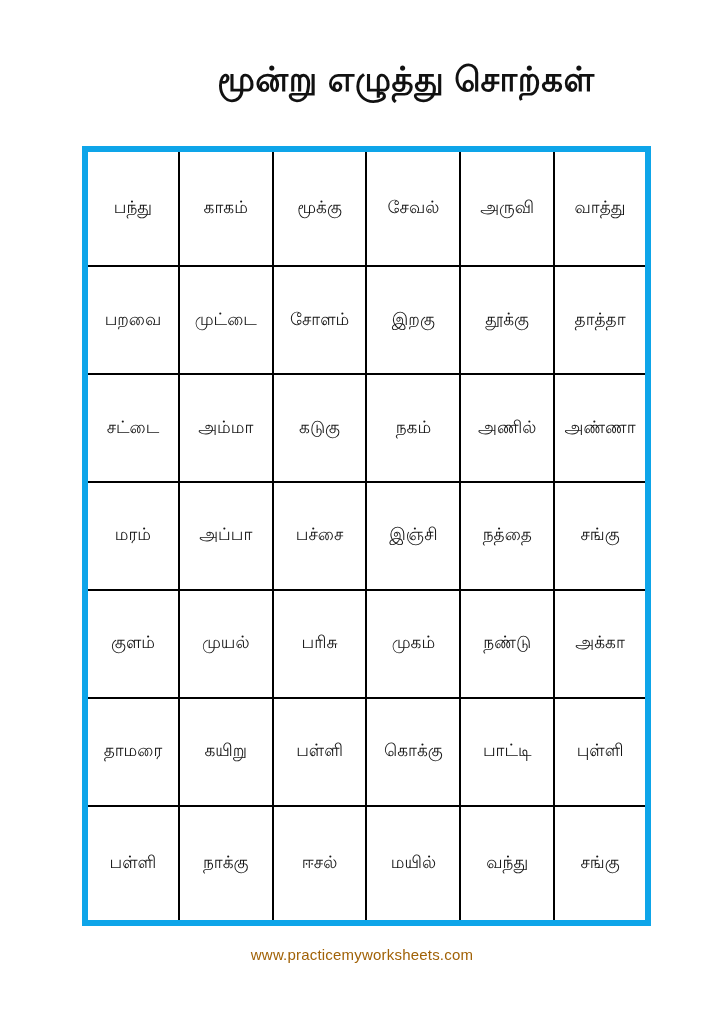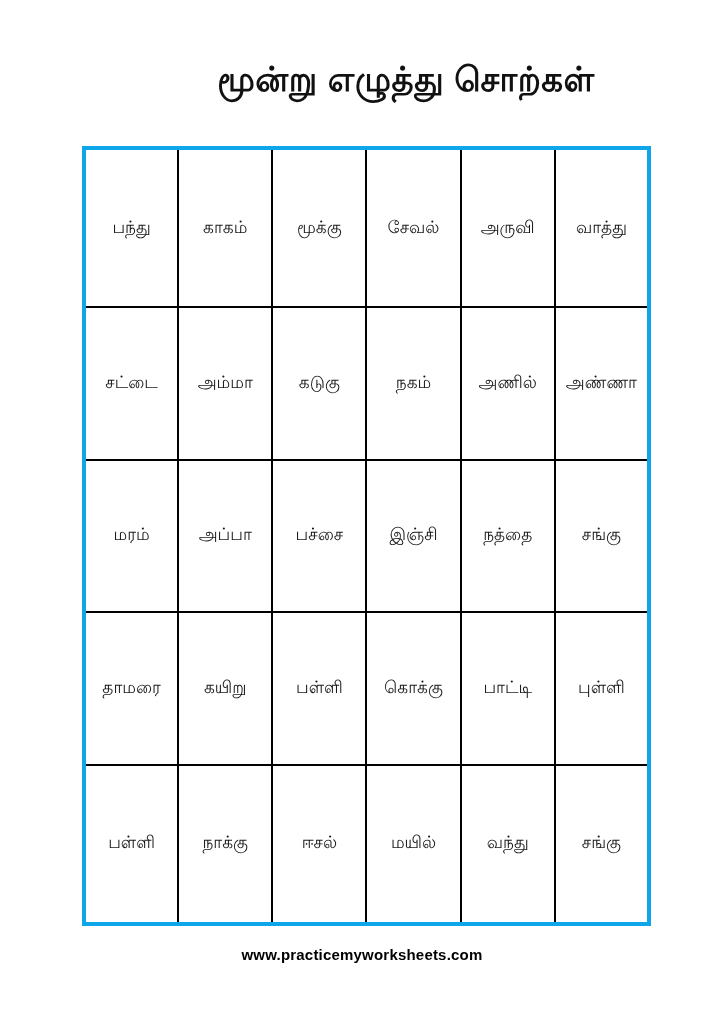--- a/index.html
+++ b/index.html
@@ -29,43 +29,43 @@
 
   table.word-grid {
     position: absolute;
     left: 82px;
     top: 146px;
     width: 569px;
     height: 780px;
     border-collapse: collapse;
     table-layout: fixed;
     background: #ffffff;
-    border: 4px solid #0ea5e9;
+    border: 6px solid #0ea5e9;
   }
 
   table.word-grid td {
     border: 2px solid #000000;
     text-align: center;
     vertical-align: middle;
     font-size: 17px;
     color: #161616;
     padding: 0 4px;
     overflow: hidden;
     white-space: nowrap;
   }
 
   .footer {
     position: absolute;
     top: 946px;
     left: 0;
     width: 100%;
     text-align: center;
     font-size: 15px;
-    font-weight: 700;
-    color: #000000;
+    font-weight: 400;
+    color: #a16207;
     letter-spacing: 0.2px;
   }
 </style>
 </head>
 <body>
 
 <div class="page">
 
   <h1 class="title">மூன்று எழுத்து சொற்கள்</h1>
 
@@ -73,34 +73,50 @@
     <tbody>
         <tr>
           <td>பந்து</td>
           <td>காகம்</td>
           <td>மூக்கு</td>
           <td>சேவல்</td>
           <td>அருவி</td>
           <td>வாத்து</td>
         </tr>
         <tr>
+          <td>பறவை</td>
+          <td>முட்டை</td>
+          <td>சோளம்</td>
+          <td>இறகு</td>
+          <td>தூக்கு</td>
+          <td>தாத்தா</td>
+        </tr>
+        <tr>
           <td>சட்டை</td>
           <td>அம்மா</td>
           <td>கடுகு</td>
           <td>நகம்</td>
           <td>அணில்</td>
           <td>அண்ணா</td>
         </tr>
         <tr>
           <td>மரம்</td>
           <td>அப்பா</td>
           <td>பச்சை</td>
           <td>இஞ்சி</td>
           <td>நத்தை</td>
           <td>சங்கு</td>
+        </tr>
+        <tr>
+          <td>குளம்</td>
+          <td>முயல்</td>
+          <td>பரிசு</td>
+          <td>முகம்</td>
+          <td>நண்டு</td>
+          <td>அக்கா</td>
         </tr>
         <tr>
           <td>தாமரை</td>
           <td>கயிறு</td>
           <td>பள்ளி</td>
           <td>கொக்கு</td>
           <td>பாட்டி</td>
           <td>புள்ளி</td>
         </tr>
         <tr>

